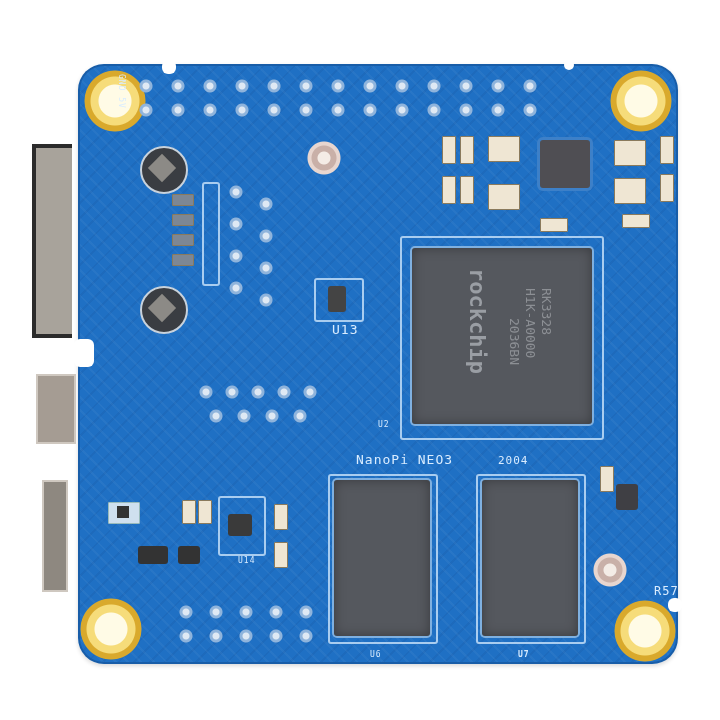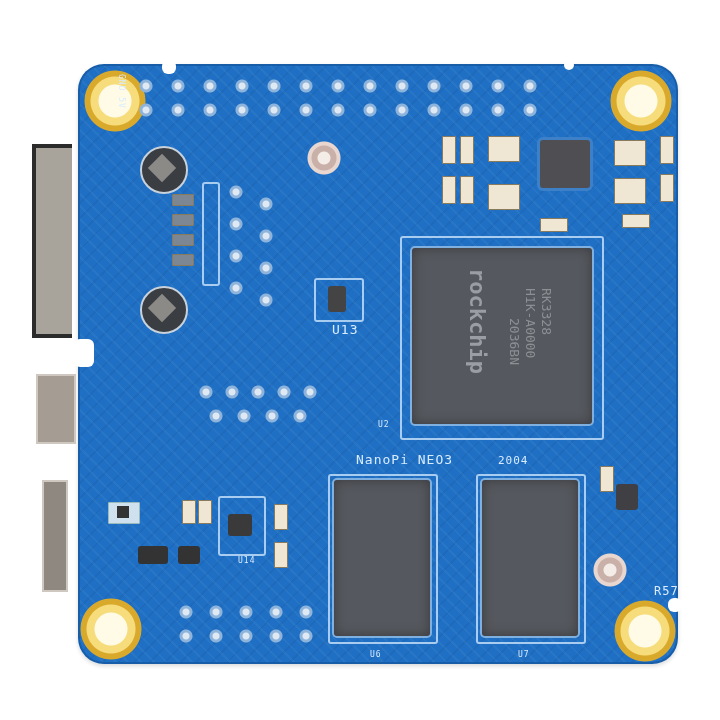--- a/index.html
+++ b/index.html
@@ -108,21 +108,21 @@
 
   <div class="label" style="left:278px;top:388px;font-size:13px;">NanoPi NEO3</div>
   <div class="label" style="left:420px;top:390px;font-size:11px;">2004</div>
 
   <div class="silk" style="left:250px;top:410px;width:106px;height:166px;"></div>
   <div class="chip" style="left:256px;top:416px;width:96px;height:156px;"></div>
   <div class="label" style="left:292px;top:586px;font-size:8px;">U6</div>
 
   <div class="silk" style="left:398px;top:410px;width:106px;height:166px;"></div>
   <div class="chip" style="left:404px;top:416px;width:96px;height:156px;"></div>
-  <div class="label" style="left:440px;top:586px;font-size:8px;">U7</div>
+  <div class="label" style="left:440px;top:586px;font-size:8px;font-weight:bold;">U7</div>
 
   <div class="chip" style="left:462px;top:76px;width:50px;height:48px;box-shadow:0 0 0 3px #3d80c8;background:#4f4e53;"></div>
 
   <div class="smd" style="left:364px;top:72px;width:12px;height:26px;"></div>
   <div class="smd" style="left:382px;top:72px;width:12px;height:26px;"></div>
   <div class="smd" style="left:364px;top:112px;width:12px;height:26px;"></div>
   <div class="smd" style="left:382px;top:112px;width:12px;height:26px;"></div>
   <div class="smd" style="left:410px;top:72px;width:30px;height:24px;"></div>
   <div class="smd" style="left:410px;top:120px;width:30px;height:24px;"></div>
   <div class="smd" style="left:536px;top:76px;width:30px;height:24px;"></div>

